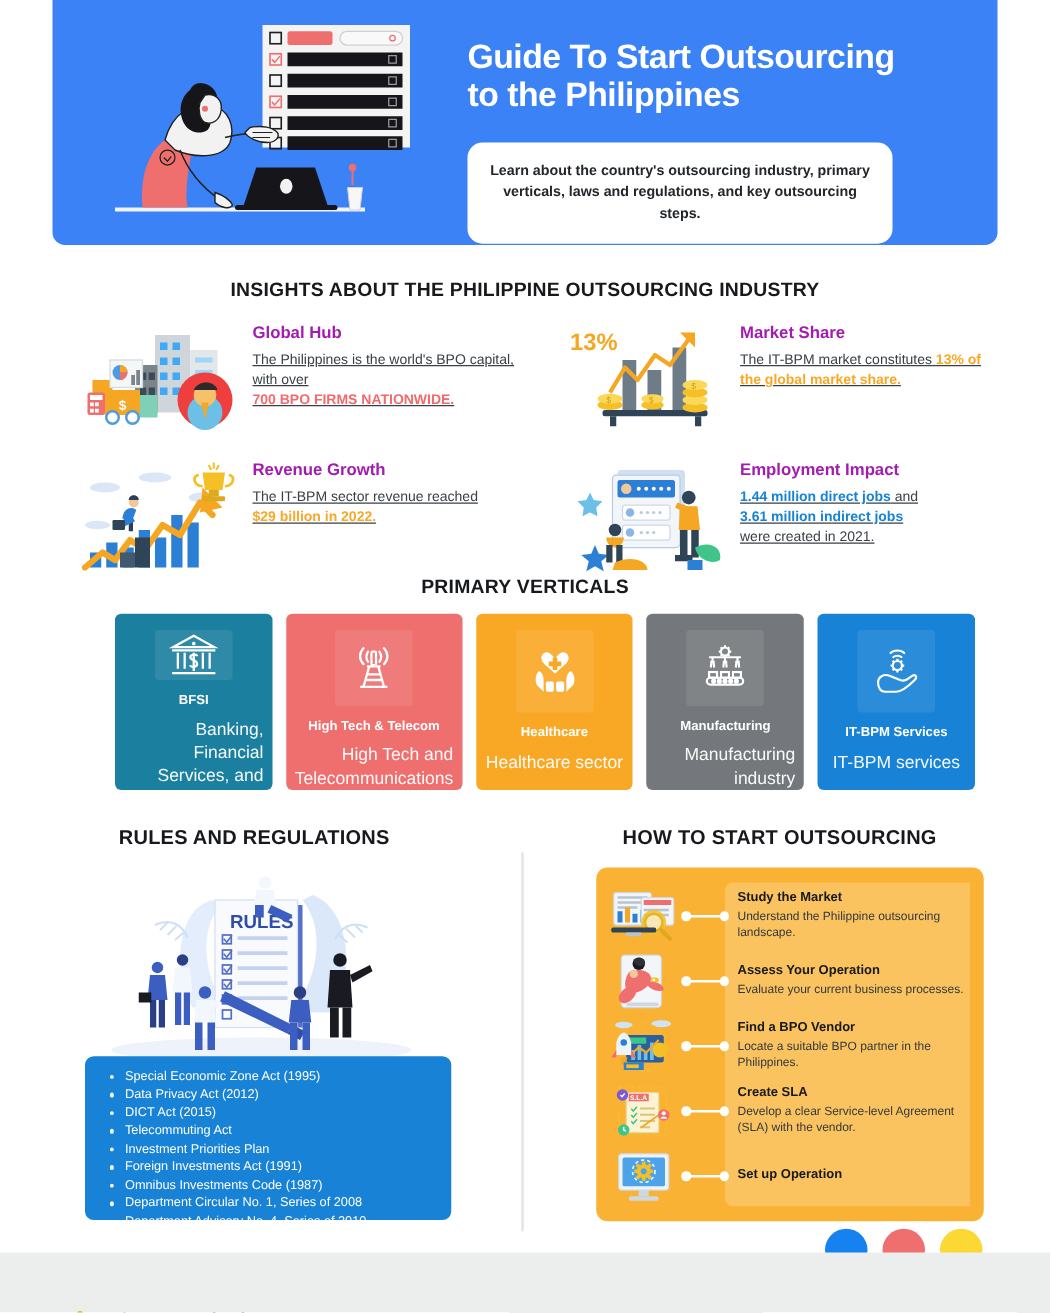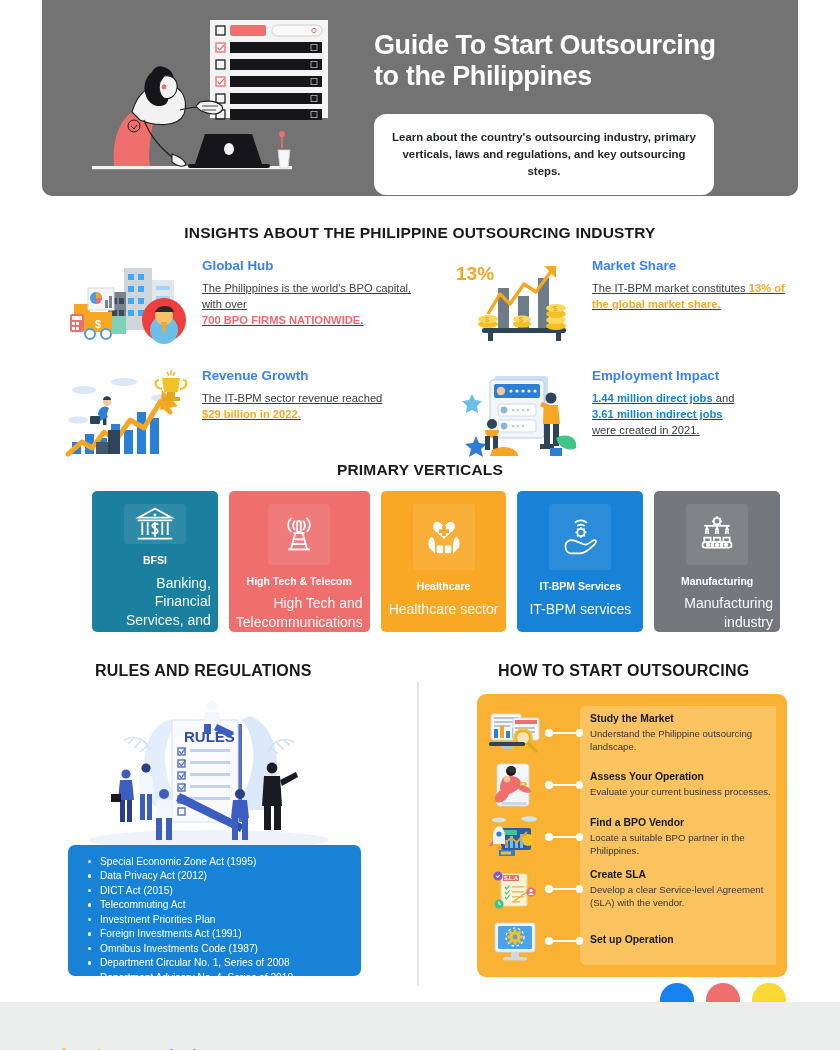--- a/index.html
+++ b/index.html
@@ -9,21 +9,21 @@
     font-family:"Liberation Sans","DejaVu Sans",sans-serif;
     color:#22262b;
     overflow:hidden;
     position:relative;
   }
   .page{position:relative;width:840px;height:1050px;background:#fff;}
 
   
   .hero{
     position:absolute;left:42px;top:0;width:756px;height:196px;
-    background:#737373;border-radius:0 0 10px 10px;
+    background:#3b82f6;border-radius:0 0 10px 10px;
     overflow:hidden;
   }
   .hero-art{position:absolute;left:50px;top:14px;width:260px;height:168px;}
   .hero-text{position:absolute;left:332px;top:30px;width:410px;}
   .hero-title{
     font-size:27px;line-height:1.16;font-weight:bold;color:#ffffff;
     letter-spacing:-.4px;margin:0;
   }
   .hero-sub-box{
     margin-top:21px;background:#ffffff;border-radius:12px;
@@ -41,21 +41,21 @@
   }
   #insights-title{left:0;top:224px;width:840px;text-align:center;}
   #verticals-title{left:0;top:461px;width:840px;text-align:center;}
   #laws-title{left:95px;top:662px;font-size:16px;}
   #how-title{left:498px;top:662px;font-size:16px;}
 
   
   .insight{position:absolute;display:flex;align-items:flex-start;}
   .ins-art{width:130px;height:92px;flex:0 0 130px;}
   .ins-body{margin-left:10px;width:215px;}
-  .ins-head{font-size:13.4px;font-weight:bold;color:#3b82f6;margin:0 0 8px 0;}
+  .ins-head{font-size:13.4px;font-weight:bold;color:#a21caf;margin:0 0 8px 0;}
   .ins-text{font-size:11.2px;line-height:1.42;color:#3b4046;margin:0;text-decoration:underline;}
   .hl-red{color:#f4696b;font-weight:bold;}
   .hl-orange{color:#f9a825;font-weight:bold;}
   .hl-blue{color:#1782d6;font-weight:bold;}
 
   #insight-global{left:62px;top:258px;}
   #insight-revenue{left:62px;top:368px;}
   #insight-market{left:452px;top:258px;}
   #insight-employment{left:452px;top:368px;}
   #insight-market .ins-body,#insight-employment .ins-body{width:200px;}
@@ -468,35 +468,20 @@
           <path d="M8 22 C5 24 4 30 6 34 L12 40 L12 30 C12 26 10 22 8 22 Z" fill="#fff"></path>
           <path d="M36 22 C39 24 40 30 38 34 L32 40 L32 30 C32 26 34 22 36 22 Z" fill="#fff"></path>
           <rect x="14" y="31" width="7" height="9" rx="1.5" fill="#fff"></rect>
           <rect x="23" y="31" width="7" height="9" rx="1.5" fill="#fff"></rect>
         </svg>
       </div>
       <div class="vname">Healthcare</div>
       <div class="vdesc">Healthcare sector</div>
     </div>
 
-    <div class="vcard" style="background:#1782d6">
-      <div class="vicon">
-        <svg viewBox="0 0 44 44" width="40" height="40" fill="none" stroke="#fff" stroke-width="1.9">
-          <path d="M17 6 C20 3 26 3 29 6" stroke-linecap="round"></path>
-          <path d="M19.5 9.5 C21.2 8 24.8 8 26.5 9.5" stroke-linecap="round"></path>
-          <circle cx="23" cy="17" r="4"></circle>
-          <path d="M23 11 L23 13 M23 21 L23 23 M17 17 L19 17 M27 17 L29 17
-                   M18.8 12.8 L20.2 14.2 M25.8 19.8 L27.2 21.2 M27.2 12.8 L25.8 14.2 M20.2 19.8 L18.8 21.2"></path>
-          <path d="M6 32 C6 27 11 24 16 26 L26 30 C30 31.5 33 28 36 26 C39 24 41 27 38 30 C33 35 27 40 22 40 L12 40 C8 40 6 36 6 32 Z" fill="none"></path>
-        </svg>
-      </div>
-      <div class="vname">IT-BPM Services</div>
-      <div class="vdesc">IT-BPM services</div>
-    </div>
-
     <div class="vcard" style="background:#74787c">
       <div class="vicon">
         <svg viewBox="0 0 44 44" width="40" height="40" fill="none" stroke="#fff" stroke-width="1.9">
           <circle cx="22" cy="8" r="3.6"></circle>
           <path d="M22 2.5 L22 4 M22 12 L22 13.6 M16.5 8 L18 8 M26 8 L27.5 8
                    M18.2 4.2 L19.2 5.2 M24.8 10.8 L25.8 11.8 M25.8 4.2 L24.8 5.2 M19.2 10.8 L18.2 11.8"></path>
           <path d="M8 13 L36 13"></path>
           <path d="M11 13 L11 17 M22 13 L22 17 M33 13 L33 17"></path>
           <path d="M9 17 L13 17 M20 17 L24 17 M31 17 L35 17"></path>
           <path d="M10 18 L9.5 22 M12 18 L12.5 22 M21 18 L20.5 22 M23 18 L23.5 22 M32 18 L31.5 22 M34 18 L34.5 22"></path>
@@ -506,20 +491,35 @@
           <rect x="6" y="31" width="32" height="6" rx="3"></rect>
           <circle cx="12" cy="34" r="1.3" fill="#fff"></circle>
             <circle cx="17" cy="34" r="1.3" fill="#fff"></circle>
           <circle cx="22" cy="34" r="1.3" fill="#fff"></circle>
             <circle cx="27" cy="34" r="1.3" fill="#fff"></circle>
           <circle cx="32" cy="34" r="1.3" fill="#fff"></circle>
         </svg>
       </div>
       <div class="vname">Manufacturing</div>
       <div class="vdesc">Manufacturing industry</div>
+    </div>
+
+    <div class="vcard" style="background:#1782d6">
+      <div class="vicon">
+        <svg viewBox="0 0 44 44" width="40" height="40" fill="none" stroke="#fff" stroke-width="1.9">
+          <path d="M17 6 C20 3 26 3 29 6" stroke-linecap="round"></path>
+          <path d="M19.5 9.5 C21.2 8 24.8 8 26.5 9.5" stroke-linecap="round"></path>
+          <circle cx="23" cy="17" r="4"></circle>
+          <path d="M23 11 L23 13 M23 21 L23 23 M17 17 L19 17 M27 17 L29 17
+                   M18.8 12.8 L20.2 14.2 M25.8 19.8 L27.2 21.2 M27.2 12.8 L25.8 14.2 M20.2 19.8 L18.8 21.2"></path>
+          <path d="M6 32 C6 27 11 24 16 26 L26 30 C30 31.5 33 28 36 26 C39 24 41 27 38 30 C33 35 27 40 22 40 L12 40 C8 40 6 36 6 32 Z" fill="none"></path>
+        </svg>
+      </div>
+      <div class="vname">IT-BPM Services</div>
+      <div class="vdesc">IT-BPM services</div>
     </div>
 
   </div>
 
   <div class="vdivider"></div>
 
   <div class="sec-title" id="laws-title">RULES AND REGULATIONS</div>
 
   <div class="laws-art">
     <svg viewBox="0 0 250 160" width="250" height="160">

